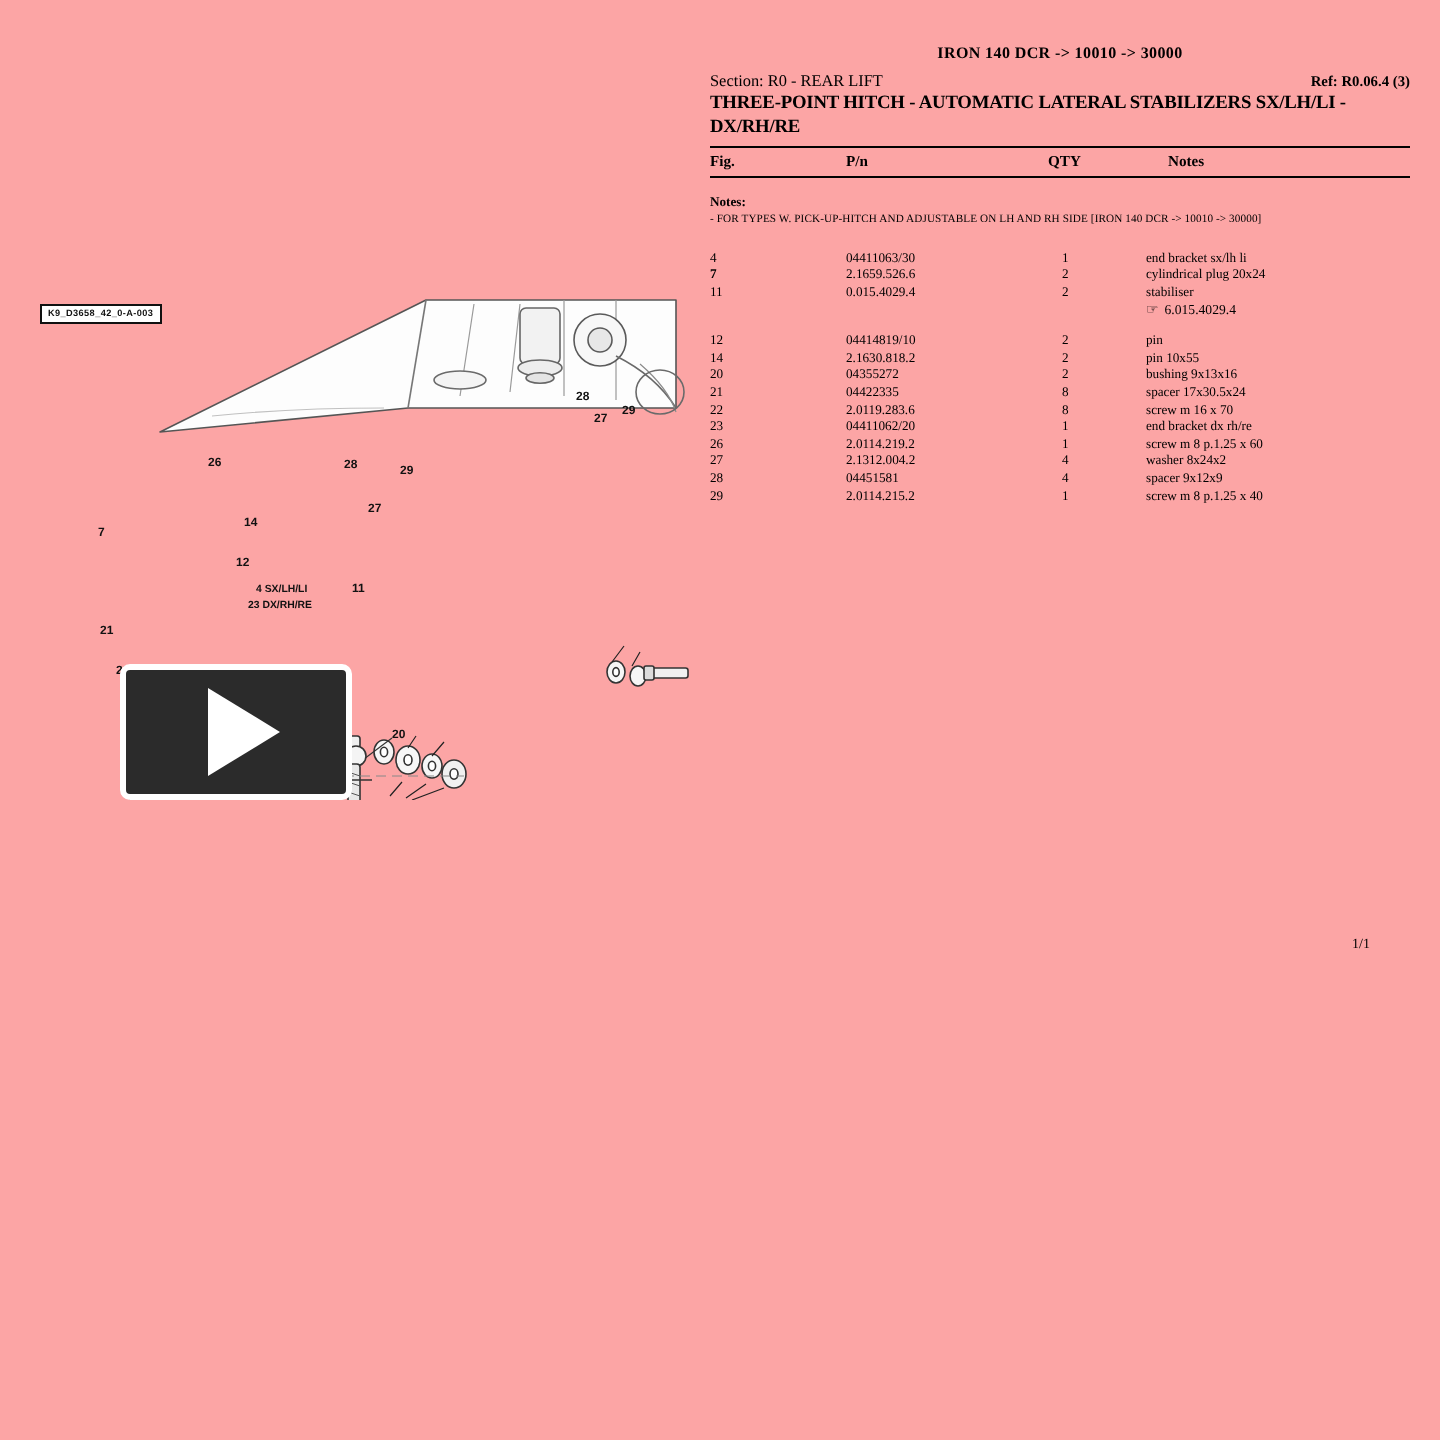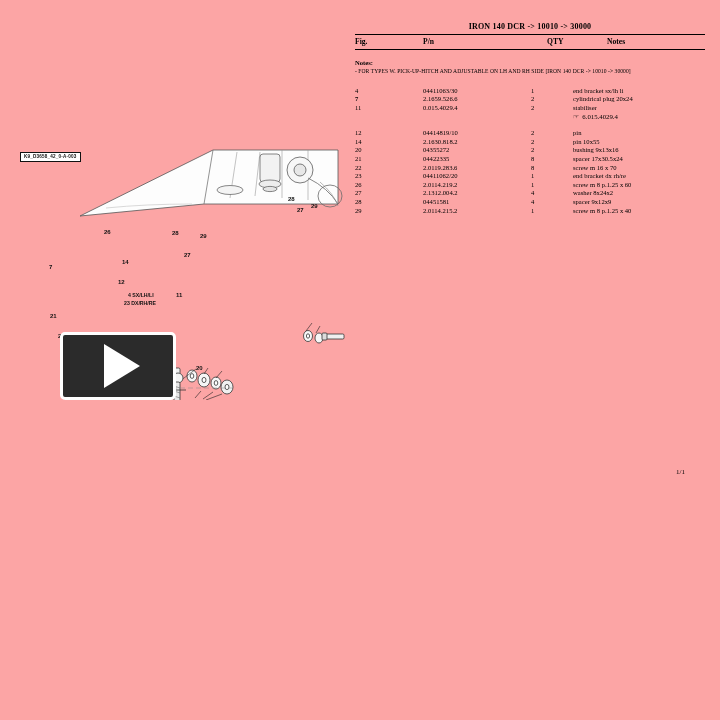--- a/index.html
+++ b/index.html
@@ -61,21 +61,21 @@
     border-bottom: .9px solid #000;
     margin-top: 1px;
   }
   .col-head {
     display: flex;
     font-size: 7.6px;
     font-weight: bold;
     padding: 2px 0 1.5px 0;
   }
   .c-fig  { width: 68px; }
-  .c-pn   { width: 124px; }
+  .c-pn   { width: 101px; }
   .c-qty  { width: 60px; }
   .c-name { flex: 1; }
 
   .notes-title {
     font-size: 6.6px;
     font-weight: bold;
     margin-top: 9px;
   }
   .notes-line {
     font-size: 5.6px;
@@ -179,21 +179,26 @@
 </style>
 </head>
 <body>
 
 <div class="page">
 
   <div class="doc">
 
     <div class="doc-title">IRON 140 DCR -&gt; 10010 -&gt; 30000</div>
 
-
+    <div class="section-row">
+      <span class="section-left">Section: R0 - REAR LIFT</span>
+      <span class="section-ref">Ref: R0.06.4 (3)</span>
+    </div>
+
+    <div class="doc-heading">THREE-POINT HITCH - AUTOMATIC LATERAL STABILIZERS SX/LH/LI - DX/RH/RE</div>
 
     <div class="rule-thick"></div>
 
     <div class="col-head">
       <span class="c-fig">Fig.</span>
       <span class="c-pn">P/n</span>
       <span class="c-qty">QTY</span>
       <span class="c-name">Notes</span>
     </div>
 

